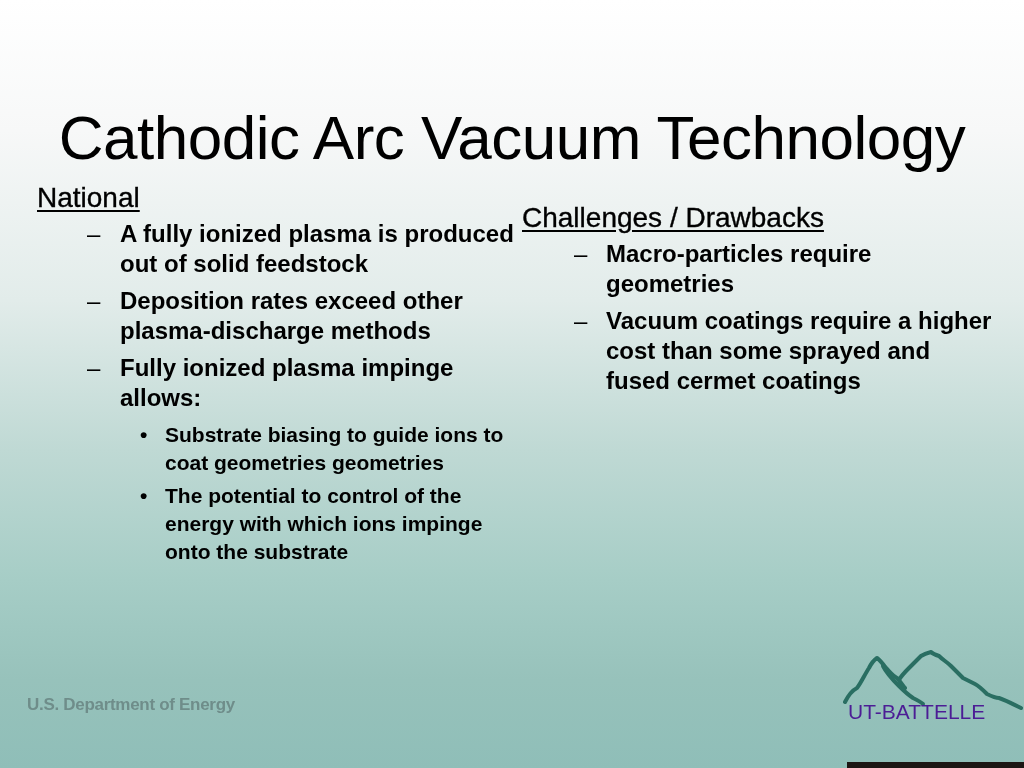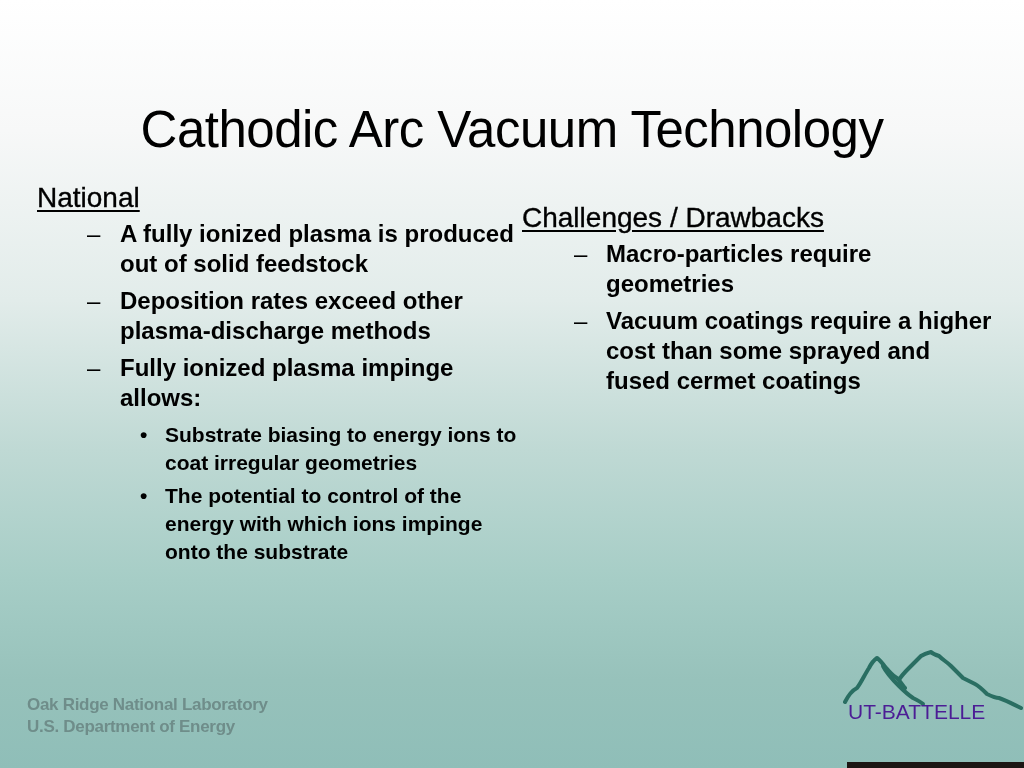--- a/index.html
+++ b/index.html
@@ -4,21 +4,21 @@
   <style>
     html, body { margin: 0; padding: 0; }
     body {
       width: 1024px; height: 768px; overflow: hidden; position: relative;
       background: linear-gradient(to bottom, #ffffff 0px, #f7f8f8 130px, #e2ecea 300px, #bfd9d4 450px, #a6cdc6 580px, #97c2bb 680px, #8fbeb8 768px);
       font-family: "Liberation Sans", sans-serif;
       color: #000;
     }
     .title {
       position: absolute; left: 0; top: 66px; width: 1024px;
-      text-align: center; font-size: 51px; font-weight: normal; letter-spacing: -0.5px;
+      text-align: center; font-size: 62px; font-weight: normal; letter-spacing: -0.5px;
       line-height: 60px;
     }
     .col { position: absolute; }
     .col-left { left: 37px; top: 180px; width: 480px; }
     .col-right { left: 522px; top: 200px; width: 470px; }
     .heading {
       font-size: 28px; font-weight: bold; text-decoration: underline;
       text-underline-offset: 3px; line-height: 36px; margin: 0;
     }
     .col-right .heading { font-weight: normal; -webkit-text-stroke: 0.35px #000; }
@@ -71,21 +71,21 @@
       <li>
         <span class="dash">–</span>
         <span>Deposition rates exceed other plasma-discharge methods</span>
       </li>
       <li>
         <span class="dash">–</span>
         <span>Fully ionized plasma impinge allows:</span>
         <ul class="l2">
           <li>
             <span class="bullet">•</span>
-            <span>Substrate biasing to energy ions to coat irregular geometries</span>
+            <span>Substrate biasing to guide ions to coat geometries geometries</span>
           </li>
           <li>
             <span class="bullet">•</span>
             <span>The potential to control of the energy with which ions impinge onto the substrate</span>
           </li>
         </ul>
       </li>
     </ul>
   </div>
 
@@ -97,21 +97,20 @@
         <span>Macro-particles require geometries</span>
       </li>
       <li>
         <span class="dash">–</span>
         <span>Vacuum coatings require a higher cost than some sprayed and fused cermet coatings</span>
       </li>
     </ul>
   </div>
 
   <div class="footer">
-    <div>Oak Ridge National Laboratory</div>
     <div>U.S. Department of Energy</div>
   </div>
 
   <div class="logo">
     <svg width="181" height="60" viewBox="0 0 181 60">
       <path d="M2,52 C6,44 10,40 14,38 C18,33 22,24 26,18 C28,14 31,10 34,8 C37,10 40,14 43,18 C47,22 50,26 54,28 C58,32 60,36 62,38 C60,36 57,34 56,30 C58,26 62,22 66,18 C70,14 74,10 78,6 C81,4 84,3 88,2 C90,4 93,5 96,6 C100,10 104,12 108,16 C112,20 116,24 120,28 C124,30 128,32 132,34 C136,36 140,40 144,44 C148,46 152,48 156,48 C162,50 170,54 178,58" fill="none" stroke="#2a6e62" stroke-width="4" stroke-linecap="round" stroke-linejoin="round"></path>
       <path d="M40,16 C44,24 50,30 56,36 C60,40 64,44 70,48 C74,50 78,52 80,54" fill="none" stroke="#2a6e62" stroke-width="4" stroke-linecap="round" stroke-linejoin="round"></path>
     </svg>
     <div class="logo-text">UT-BATTELLE</div>
   </div>

